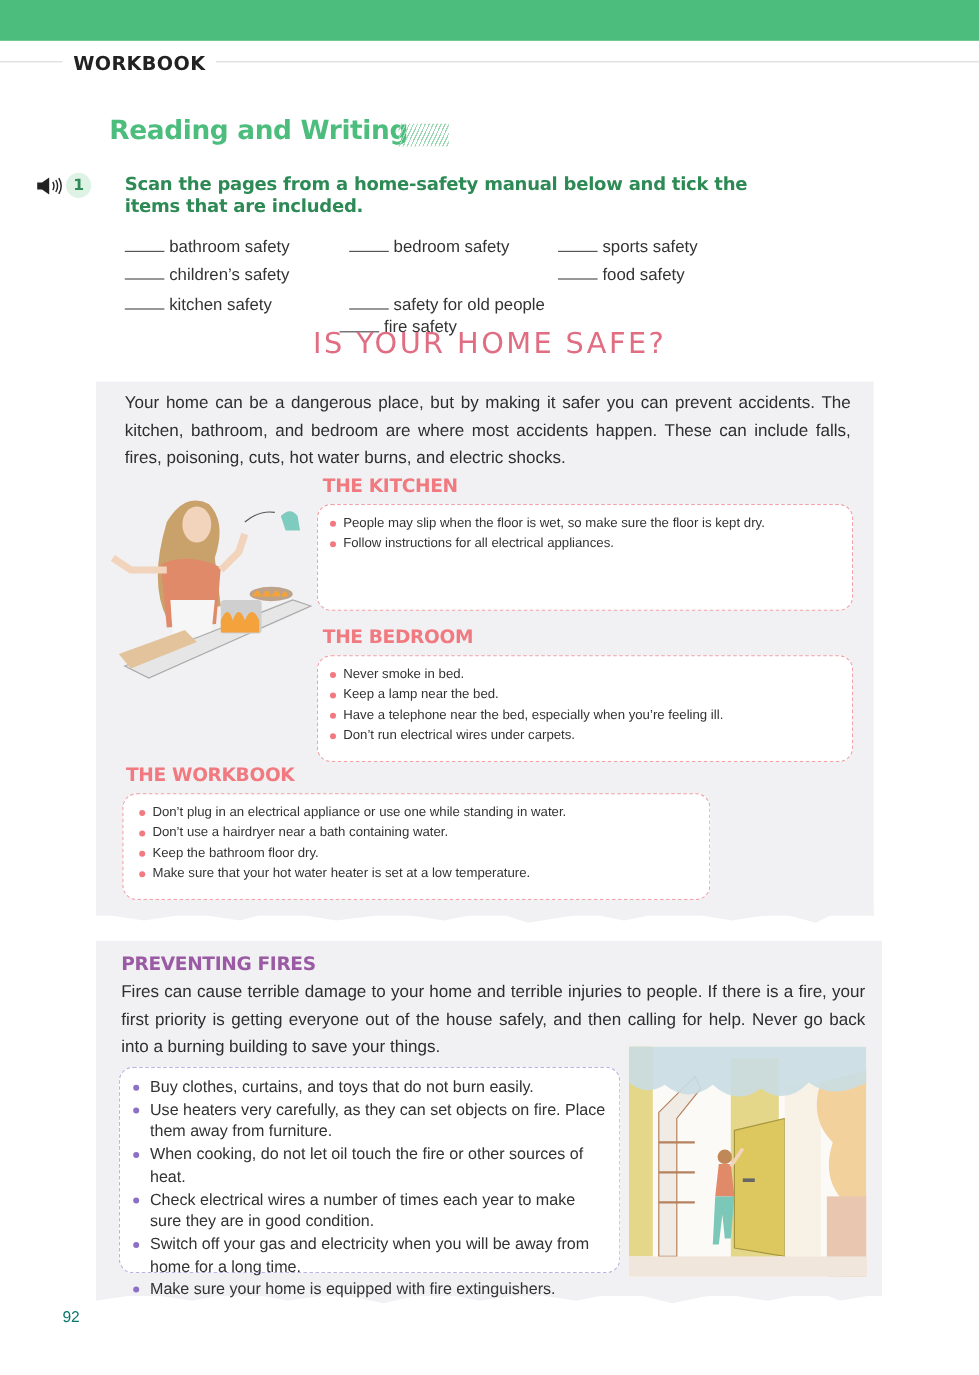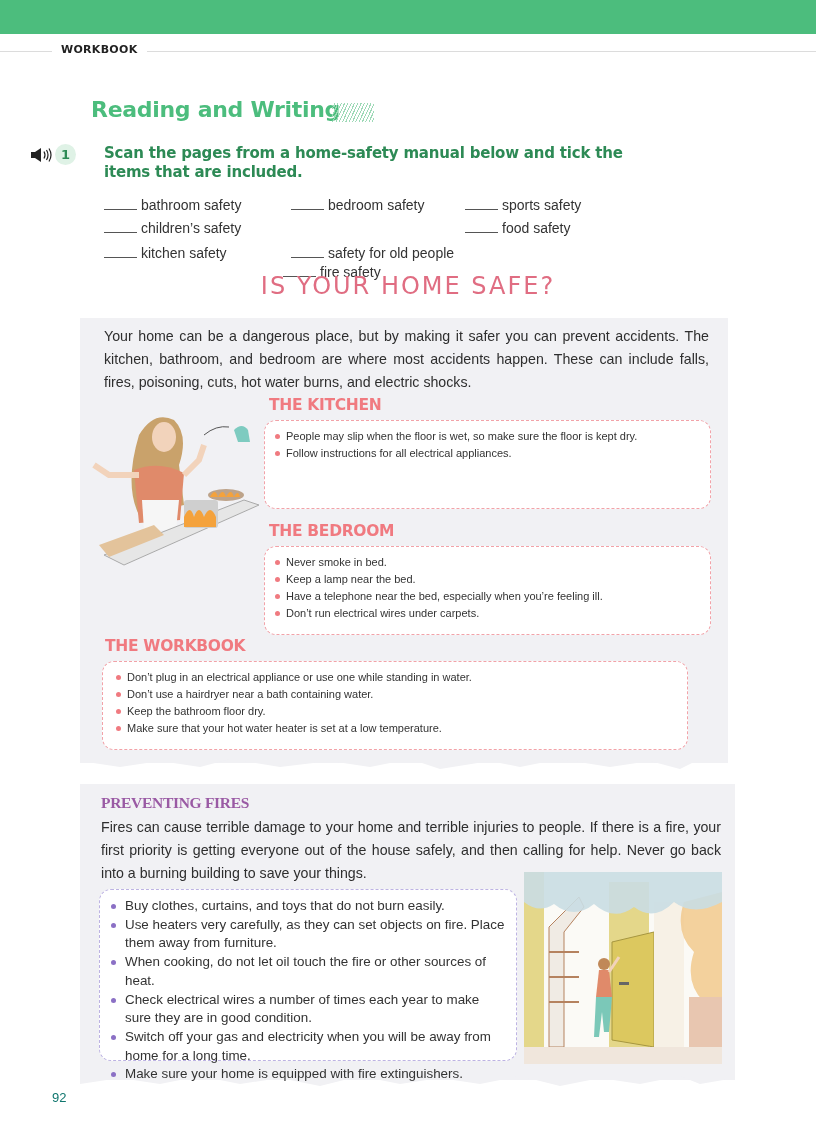--- a/index.html
+++ b/index.html
@@ -2,21 +2,21 @@
 <html><head>
   <meta charset="utf-8">
   <style>
     * { box-sizing: border-box; margin: 0; padding: 0; }
     html, body { width: 816px; height: 1146px; background: #ffffff; overflow: hidden; }
     body { position: relative; font-family: "Liberation Sans", sans-serif; color: #2b2b2b; }
 
     .top-band { position: absolute; left: 0; top: 0; width: 816px; height: 34px; background: #4cbd7d; }
     .header-rule { position: absolute; left: 0; top: 51px; width: 816px; height: 1px; background: #dcdcdc; }
     .header-label { position: absolute; left: 52px; top: 43px; padding: 0 9px; background: #fff;
-      font-family: "DejaVu Sans", sans-serif; font-weight: bold; font-size: 11px; letter-spacing: 0.3px; color: #222; }
+      font-family: "DejaVu Sans", sans-serif; font-weight: bold; font-size: 16px; letter-spacing: 0.3px; color: #222; }
 
     .section-title { position: absolute; left: 91px; top: 97px; font-family: "DejaVu Sans", sans-serif;
       font-weight: bold; font-size: 22px; color: #4cbd7d; letter-spacing: -0.3px; }
     .hatch { position: absolute; left: 332px; top: 103px; width: 42px; height: 19px;
       background: repeating-linear-gradient(115deg, transparent 0 2px, #9ed9b7 2px 3px); }
 
     .speaker { position: absolute; left: 30px; top: 147px; width: 22px; height: 16px; }
     .task-num { position: absolute; left: 55px; top: 144px; width: 21px; height: 21px; border-radius: 50%;
       background: #dff2e6; color: #2d8a55; font-family: "DejaVu Sans", sans-serif; font-size: 13px; font-weight: bold;
       text-align: center; line-height: 21px; }
@@ -31,21 +31,21 @@
 
     .panel { position: absolute; background: #f1f1f4; }
     .panel-1 { left: 80px; top: 318px; width: 648px; height: 445px; }
     .panel-2 { left: 80px; top: 784px; width: 655px; height: 296px; }
     .torn { position: absolute; left: 0; width: 100%; height: 18px; }
 
     .para { position: absolute; font-size: 14.2px; line-height: 23px; color: #2e2e2e; text-align: justify; }
 
     .sub-head { position: absolute; font-family: "DejaVu Sans", sans-serif; font-weight: bold; font-size: 15.5px; letter-spacing: -0.3px; }
     .pink { color: #f07a80; }
-    .purple { color: #9a5aa4; font-family: Liberation Serif, serif; }
+    .purple { color: #9a5aa4; }
 
     .box { position: absolute; background: #fff; border-radius: 12px; border: 1.5px dashed #f2a2a8; }
     .box.purple-b { border-color: #bdb3e3; }
     .box ul { list-style: none; }
     .box li { position: relative; font-size: 11px; line-height: 17px; color: #333; padding-left: 12px; }
     .box li .dot { position: absolute; left: 1px; top: 6px; width: 5px; height: 5px; border-radius: 50%; background: #f07a80; }
     .box.purple-b li { font-size: 13.4px; line-height: 18.7px; padding-left: 17px; }
     .box.purple-b li .dot { background: #8b70c5; left: 3px; top: 7px; }
 
     .illus { position: absolute; }
@@ -118,21 +118,21 @@
 <div class="box" style="left:264px; top:546px; width:447px; height:89px; padding:7px 0 0 9px;">
   <ul>
     <li><span class="dot"></span><span>Never smoke in bed.</span></li>
     <li><span class="dot"></span><span>Keep a lamp near the bed.</span></li>
     <li><span class="dot"></span><span>Have a telephone near the bed, especially when you’re feeling ill.</span></li>
     <li><span class="dot"></span><span>Don’t run electrical wires under carpets.</span></li>
   </ul>
 </div>
 
 <div class="sub-head pink" style="left:105px; top:637px;">THE WORKBOOK</div>
-<div class="box" style="left:102px; top:661px; width:586px; height:89px; padding:7px 0 0 12px;">
+<div class="box" style="left:102px; top:661px; width:490px; height:89px; padding:7px 0 0 12px;">
   <ul>
     <li><span class="dot"></span><span>Don’t plug in an electrical appliance or use one while standing in water.</span></li>
     <li><span class="dot"></span><span>Don’t use a hairdryer near a bath containing water.</span></li>
     <li><span class="dot"></span><span>Keep the bathroom floor dry.</span></li>
     <li><span class="dot"></span><span>Make sure that your hot water heater is set at a low temperature.</span></li>
   </ul>
 </div>
 
 <div class="panel panel-2">
   <svg class="torn" style="bottom:-10px;" viewBox="0 0 655 18" preserveAspectRatio="none">

